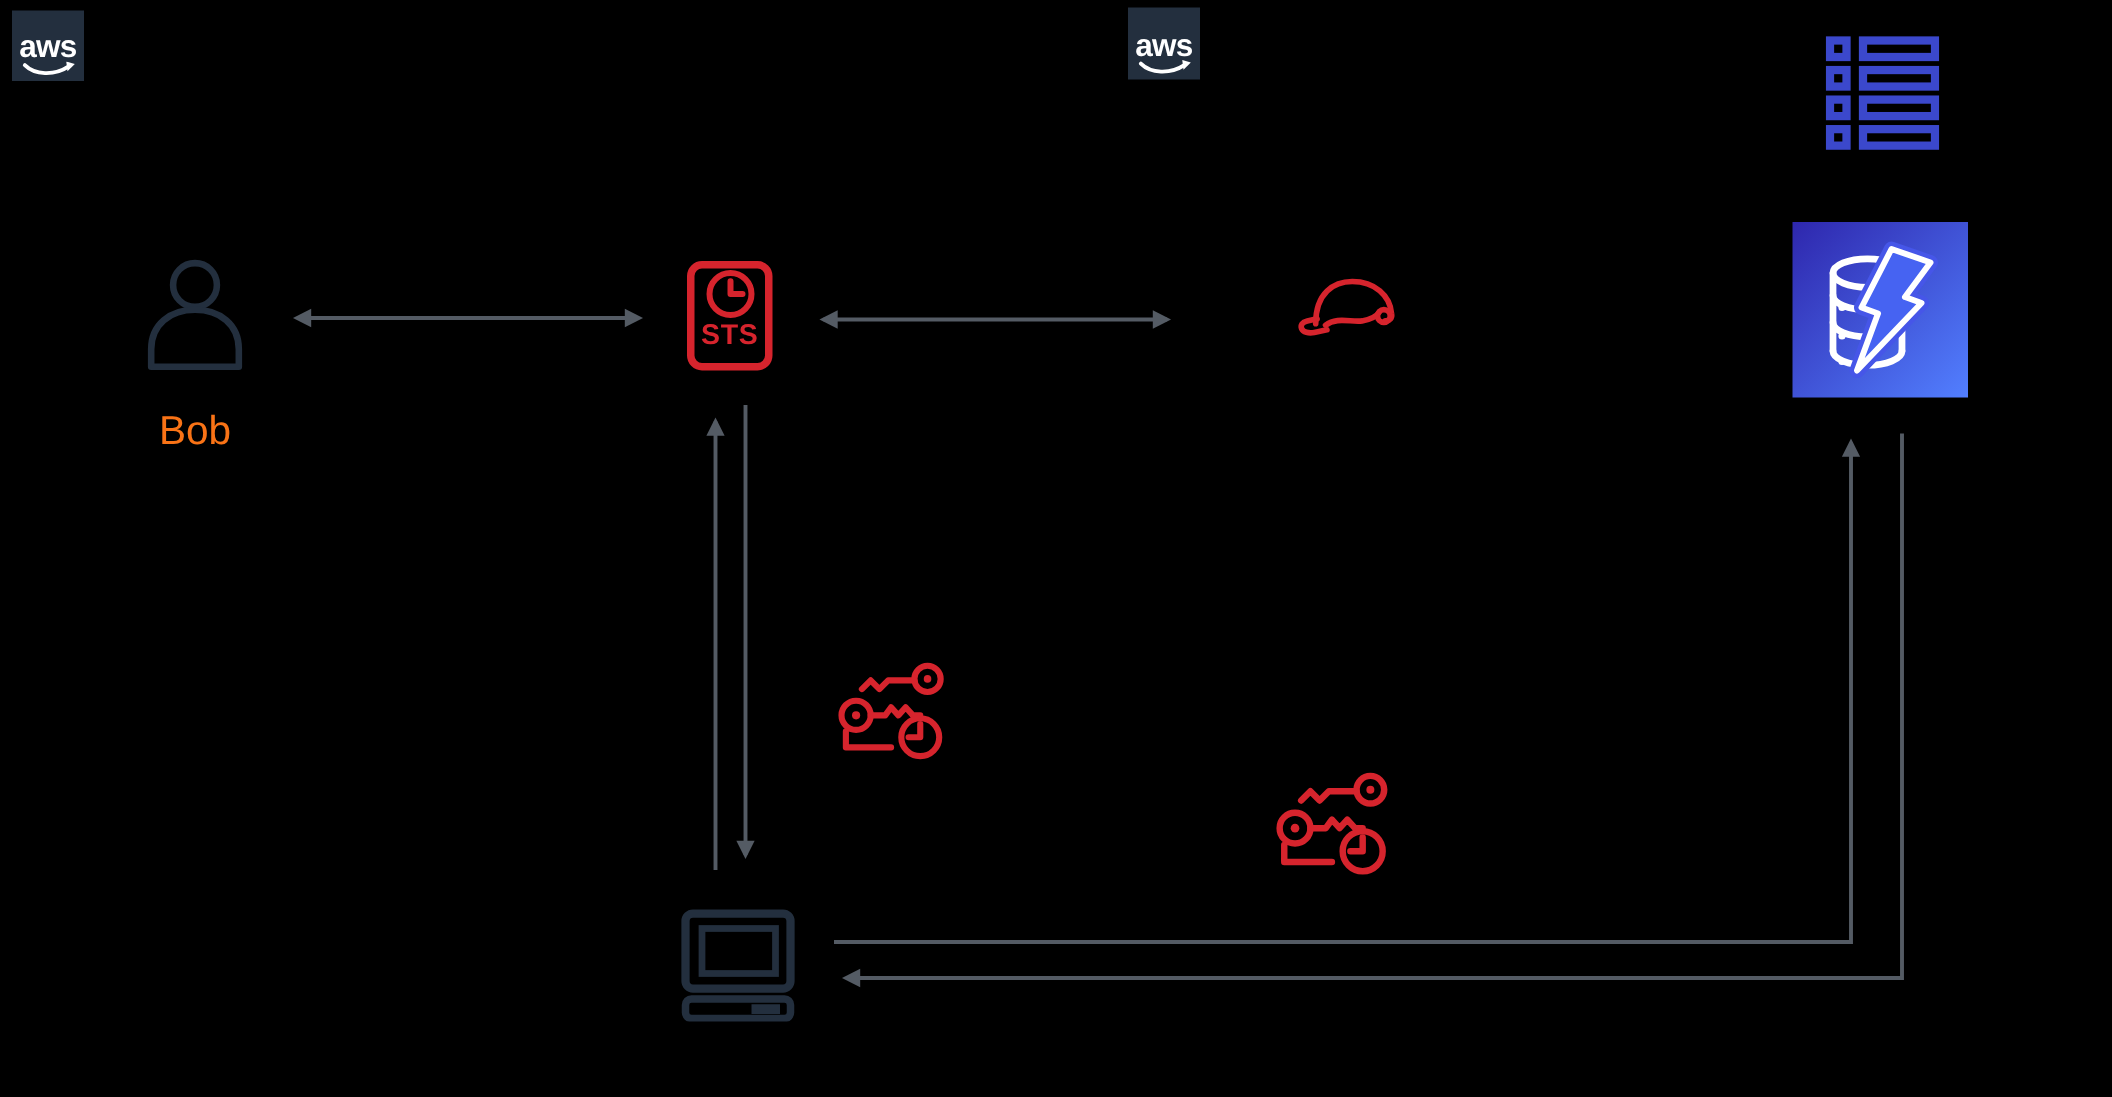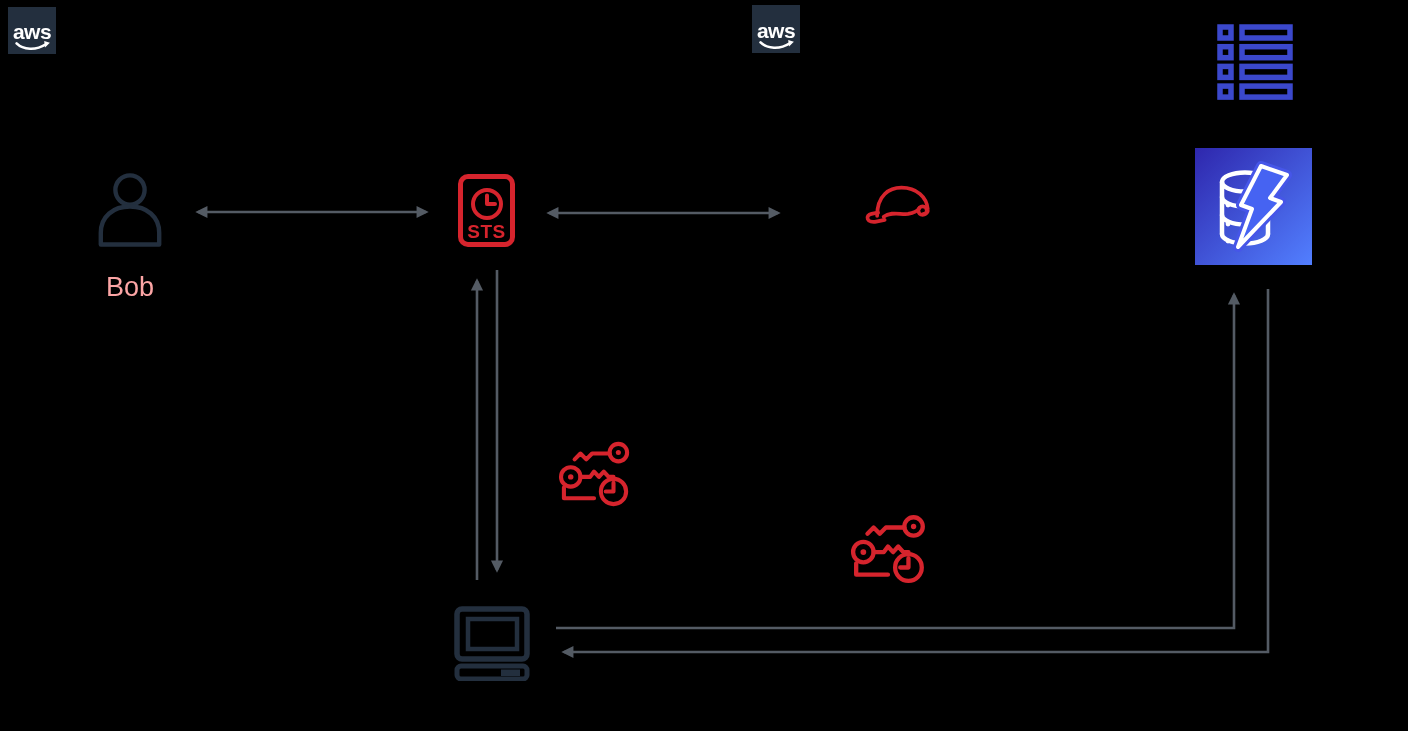--- a/index.html
+++ b/index.html
@@ -7,24 +7,24 @@
   #canvas{position:relative;width:1408px;height:731px;background:#000000;overflow:hidden;}
 
   .abs{position:absolute;}
 
   
   .aws-logo{background:#232F3E;display:flex;flex-direction:column;align-items:center;justify-content:center;}
   .aws-logo .aws-text{color:#FFFFFF;font-weight:bold;font-size:21px;letter-spacing:-0.5px;line-height:18px;margin-top:16px;}
   .aws-logo svg{display:block;}
 
   
-  .sts-box{box-sizing:border-box;border:5px solid #D6242D;border-radius:10px;display:flex;flex-direction:column;align-items:center;justify-content:flex-end;background:transparent;}
+  .sts-box{box-sizing:border-box;border:5px solid #D6242D;border-radius:10px;display:flex;flex-direction:column;align-items:center;justify-content:flex-start;background:transparent;}
   .sts-label{color:#D6242D;font-weight:bold;font-size:19px;letter-spacing:0.5px;line-height:20px;margin-top:1px;}
 
-  .user-label{color:#fca5a5;font-size:27px;font-weight:500;text-align:center;}
+  .user-label{color:#f97316;font-size:27px;font-weight:500;text-align:center;}
 
   svg{display:block;}
 </style>
 </head>
 <body>
 
 <div id="canvas">
 
   <svg class="abs" style="left:0;top:0;" width="1408" height="731" viewBox="0 0 1408 731">
     <defs>

